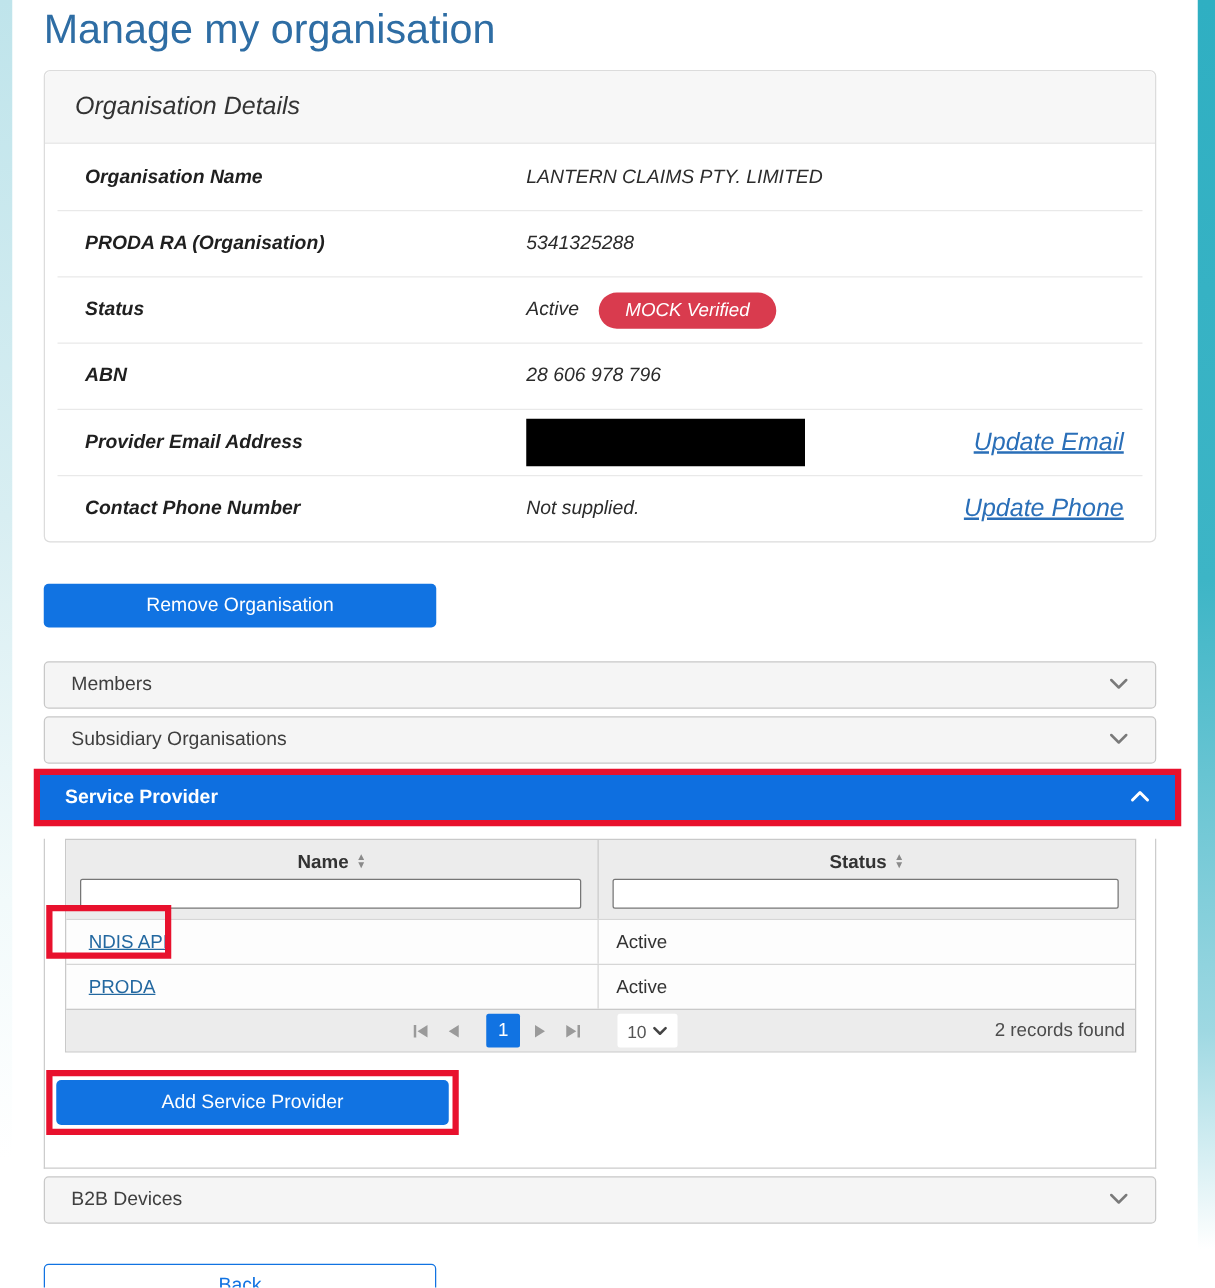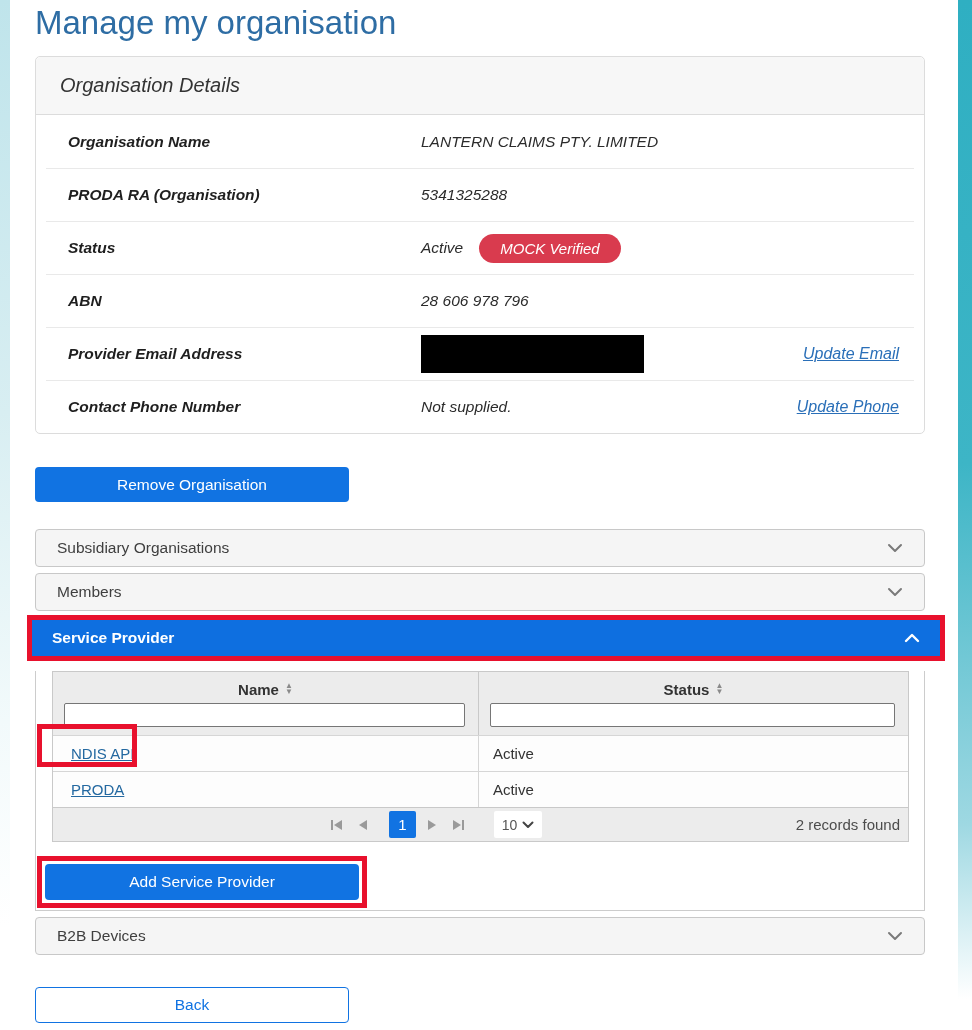--- a/index.html
+++ b/index.html
@@ -39,21 +39,21 @@
   .detail-row + .detail-row { border-top:1px solid #e9e9e9;align-items:center; }
   .detail-label { width:353px; flex-shrink:0; font-weight:bold; color:#1f1f1f; }
   .detail-value { display:flex; align-items:center; flex:1; }
   .status-badge {
     margin-left:16px; background:#d93b4e; color:#fff;
     padding:6px 21px; border-radius:18px; font-size:15px;
   }
   .redacted { width:223px; height:38px; background:#000; }
   .row-action {
     margin-left:auto; margin-right:15px; color:#2a6fb8;
-    text-decoration:underline; font-size:16px; cursor:pointer;
+    text-decoration:underline; font-size:20px; cursor:pointer;
   }
 
   
   .btn-primary {
     display:block; width:314px; height:35px; border:none; border-radius:4px;
     background:#1173e2; color:#fff; font-size:15.5px; cursor:pointer;
     font-family:"Liberation Sans",sans-serif;
   }
   .remove-btn { margin-top:33px; }
   .back-btn {
@@ -72,21 +72,21 @@
   }
   .accordion + .accordion, .accordion.after-gap { margin-top:6px; }
   .chev { margin-left:auto; }
 
   
   .sp-highlight { border:5px solid #e8112d; margin:4px -20px 0 -8px; }
   .sp-header {
     height:36px; background:#0e6fe0; color:#fff; display:flex; align-items:center;
     padding:0 20px; font-size:15.5px; font-weight:bold; cursor:pointer;
   }
-  .sp-panel { border:1px solid #ccc; border-top:none; padding-bottom:0; }
+  .sp-panel { border:1px solid #ccc; border-top:none; padding-bottom:24px; }
 
   
   .sp-table-wrap { position:relative; margin:10px 15px 0 16px; }
   .sp-table { border:1px solid #c9c9c9; font-size:15px; background:#fdfdfd; }
   .sp-thead { display:flex; background:#ececec; }
   .sp-th { width:49.7%; padding-top:6px; }
   .sp-th.col2 { flex:1; border-left:1px solid #c9c9c9; }
   .sp-th-label {
     text-align:center; font-weight:bold; color:#333;
     display:flex; justify-content:center; align-items:center; gap:6px; height:22px;
@@ -178,30 +178,30 @@
         <a class="row-action">Update Phone</a>
       </div>
     </div>
   </div>
 
   <button class="btn-primary remove-btn">Remove Organisation</button>
 
   <div class="accordion-list">
 
     <div class="accordion">
-      <span>Subsidiary Organisations</span>
+      <span>Members</span>
       <span class="chev">
         <svg width="16" height="10" viewBox="0 0 16 10">
             <polyline points="2,2 8,8 14,2" fill="none" stroke="#7a7a7a" stroke-width="2" stroke-linecap="round" stroke-linejoin="round"></polyline>
           </svg>
       </span>
     </div>
 
     <div class="accordion">
-      <span>Members</span>
+      <span>Subsidiary Organisations</span>
       <span class="chev">
         <svg width="16" height="10" viewBox="0 0 16 10">
             <polyline points="2,2 8,8 14,2" fill="none" stroke="#7a7a7a" stroke-width="2" stroke-linecap="round" stroke-linejoin="round"></polyline>
           </svg>
       </span>
     </div>
 
     <div class="sp-highlight">
       <div class="sp-header">
         <span>Service Provider</span>

